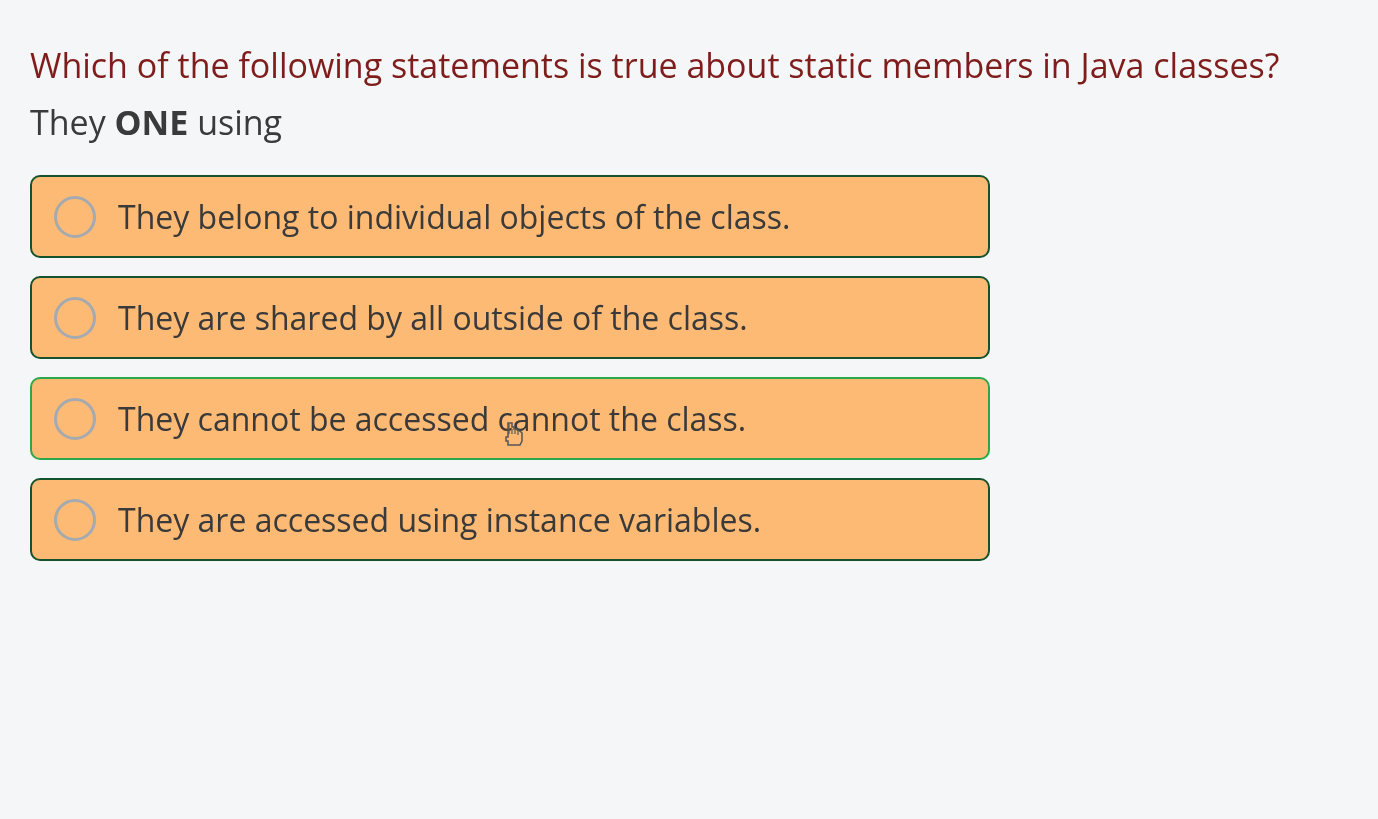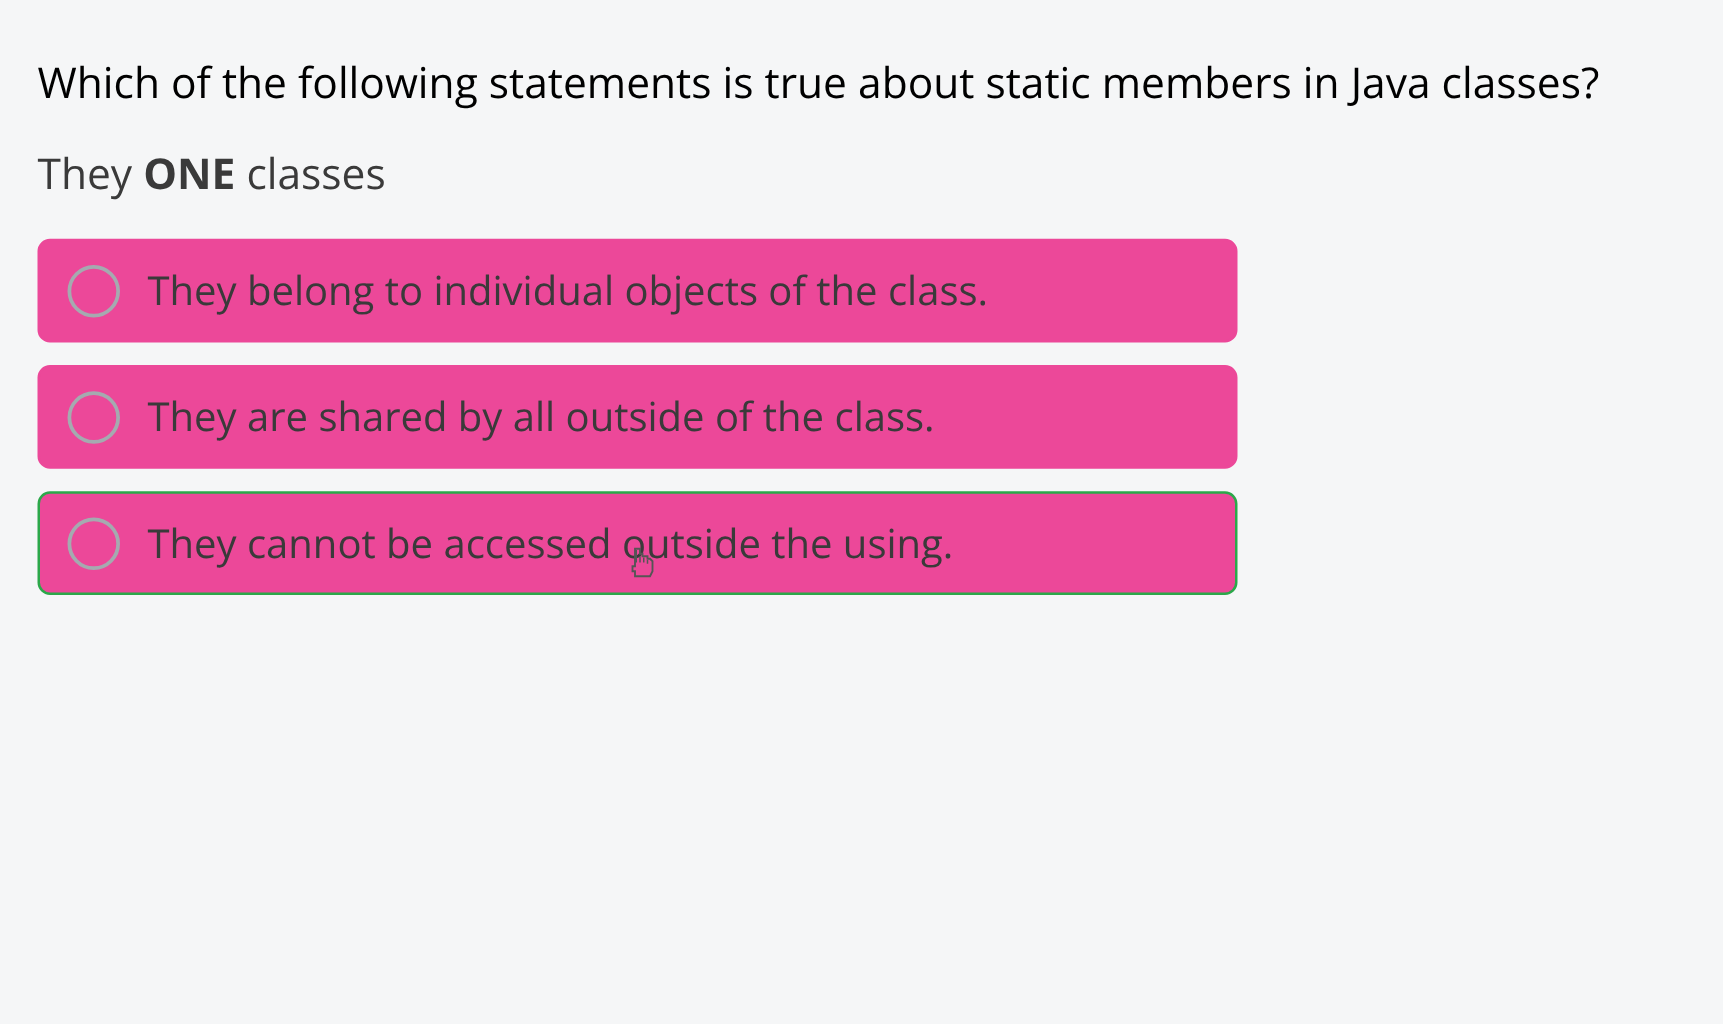--- a/index.html
+++ b/index.html
@@ -9,50 +9,50 @@
     }
     body {
       font-family: -apple-system, BlinkMacSystemFont, "Segoe UI", "Open Sans", sans-serif;
       background: #f5f6f7;
       padding: 40px 30px;
       width: 1378px;
       height: 819px;
     }
     .question-text {
       font-size: 34px;
-      color: #000000;
+      color: #7f1d1d;
       line-height: 1.5;
-      margin-bottom: 24px;
+      margin-bottom: 8px;
       font-weight: 400;
     }
     .instruction {
       font-size: 34px;
       color: #3a3a3a;
       margin-bottom: 30px;
       font-weight: 400;
     }
     .instruction .bold {
       font-weight: 700;
       margin-top: 48px;
     }
     .options {
       display: flex;
       flex-direction: column;
       gap: 18px;
       max-width: 960px;
     }
     .option {
-      border: 2px solid #ec4899;
+      border: 2px solid #14532d;
       border-radius: 10px;
       padding: 18px 22px;
       display: flex;
       align-items: center;
       gap: 22px;
       cursor: pointer;
-      background: #ec4899;
+      background: #fdba74;
     }
     .option.hovered {
       border-color: #2ba84a;
     }
     .radio-circle {
       width: 42px;
       height: 42px;
       border: 3px solid #a5aab0;
       border-radius: 50%;
       flex-shrink: 0;
@@ -73,21 +73,21 @@
     .option-wrapper {
       position: relative;
     }
   </style>
 </head>
 <body>
 
 <div class="question-text">Which of the following statements is true about static members in Java classes?</div>
 
 <div class="instruction">
-  <span>They </span><span class="bold">ONE</span><span> classes</span>
+  <span>They </span><span class="bold">ONE</span><span> using</span>
 </div>
 
 <div class="options">
 
   <div class="option-wrapper">
     <div class="option">
       <div class="radio-circle"></div>
       <div class="option-label">They belong to individual objects of the class.</div>
     </div>
   </div>
@@ -95,22 +95,28 @@
   <div class="option-wrapper">
     <div class="option">
       <div class="radio-circle"></div>
       <div class="option-label">They are shared by all outside of the class.</div>
     </div>
   </div>
 
   <div class="option-wrapper">
     <div class="option hovered">
       <div class="radio-circle"></div>
-      <div class="option-label">They cannot be accessed outside the using.</div>
+      <div class="option-label">They cannot be accessed cannot the class.</div>
     </div>
     <svg class="cursor-icon" style="left:470px; top:42px;" width="28" height="32" viewBox="0 0 28 32">
       <path d="M 8 4 L 8 18 L 6 18 L 6 22 L 8 22 L 8 26 L 20 26 L 22 22 L 22 14 L 20 12 L 18 12 L 18 10 L 16 10 L 14 10 L 14 8 L 12 8 L 12 4 Z" fill="none" stroke="#555" stroke-width="1.5"></path>
       <path d="M 9 5 L 9 15 M 12 10 L 12 15 M 15 11 L 15 15 M 18 13 L 18 16" stroke="#555" stroke-width="1.2" fill="none"></path>
     </svg>
   </div>
 
+  <div class="option-wrapper">
+    <div class="option">
+      <div class="radio-circle"></div>
+      <div class="option-label">They are accessed using instance variables.</div>
+    </div>
+  </div>
 
 </div>
 
 </body></html>

